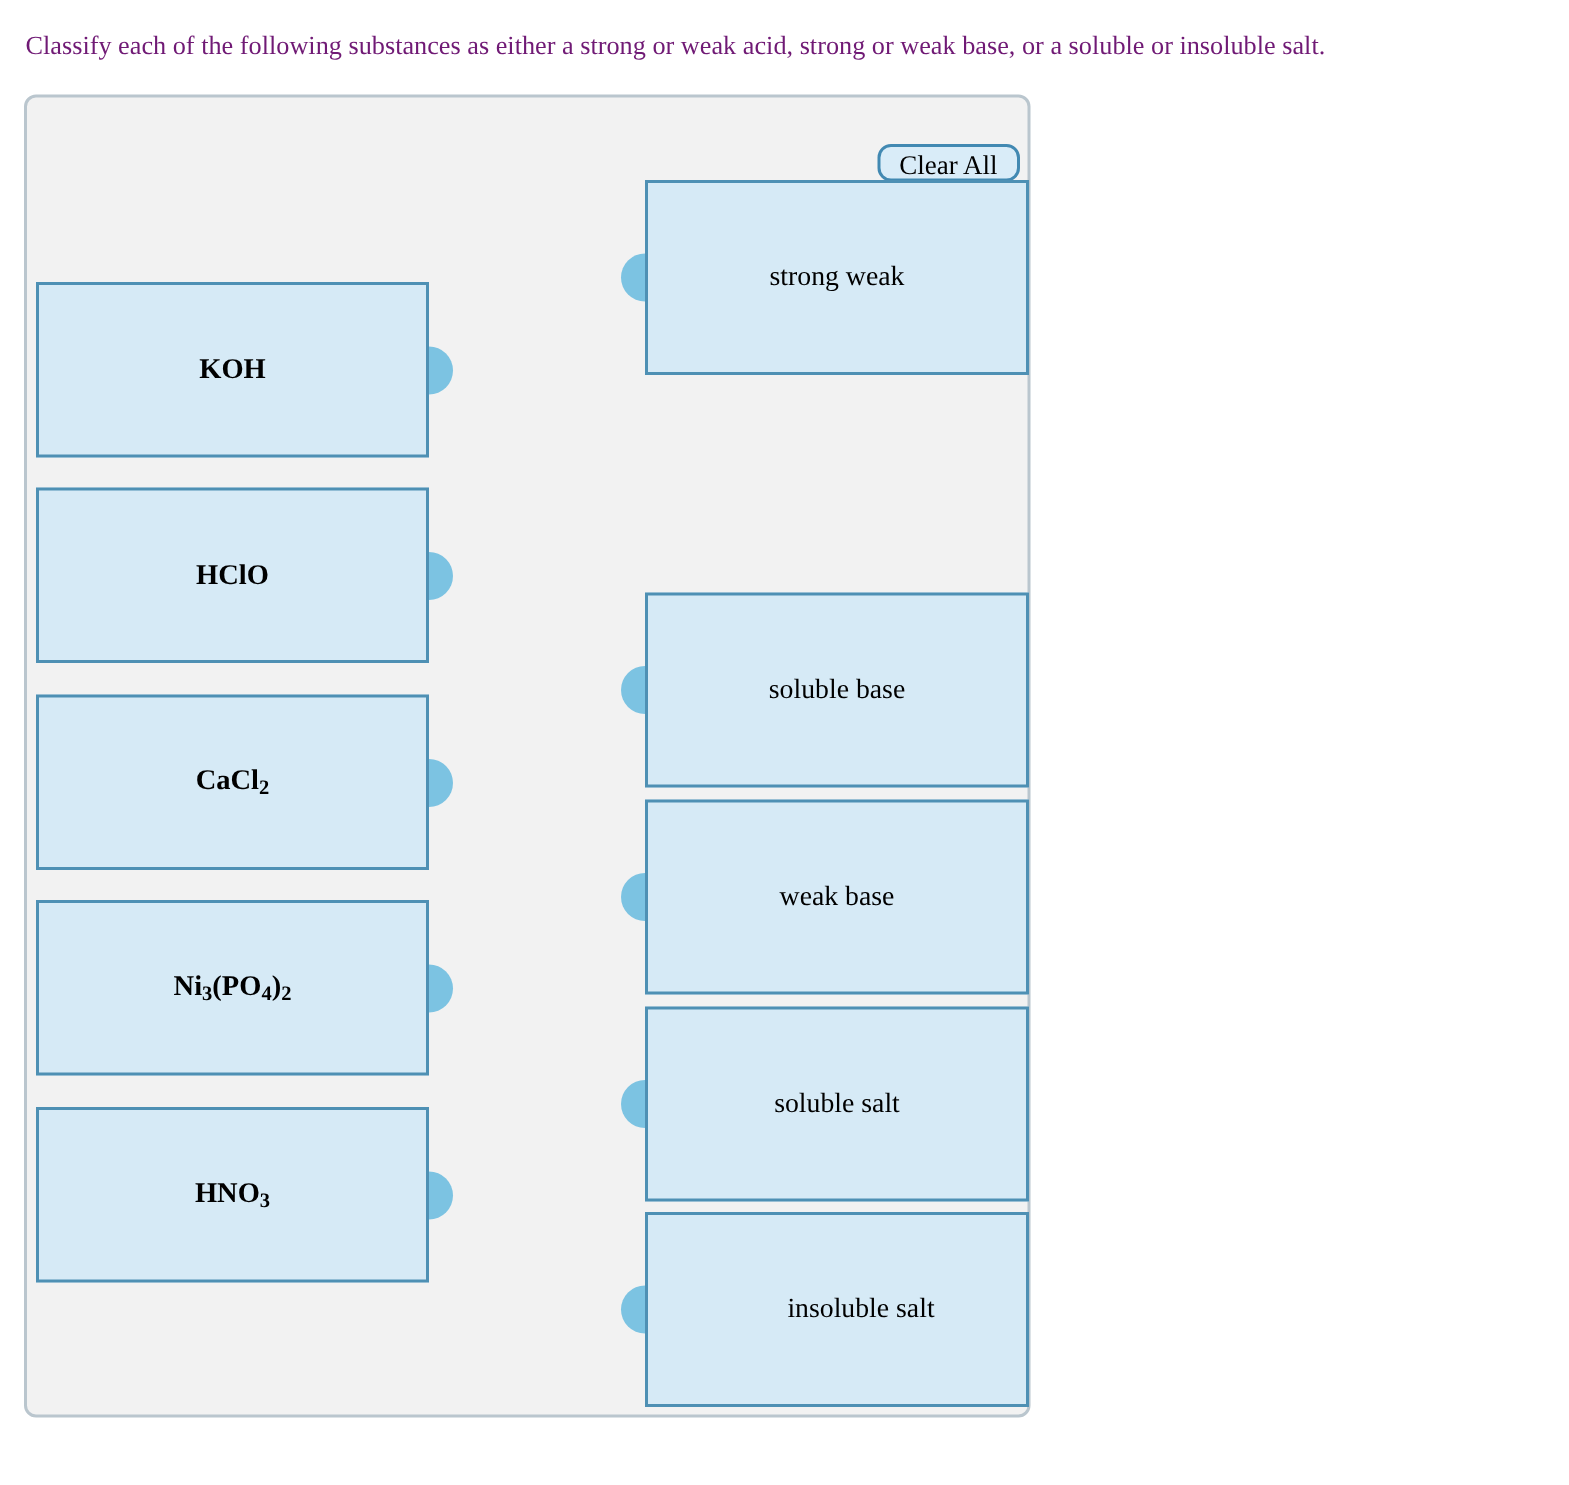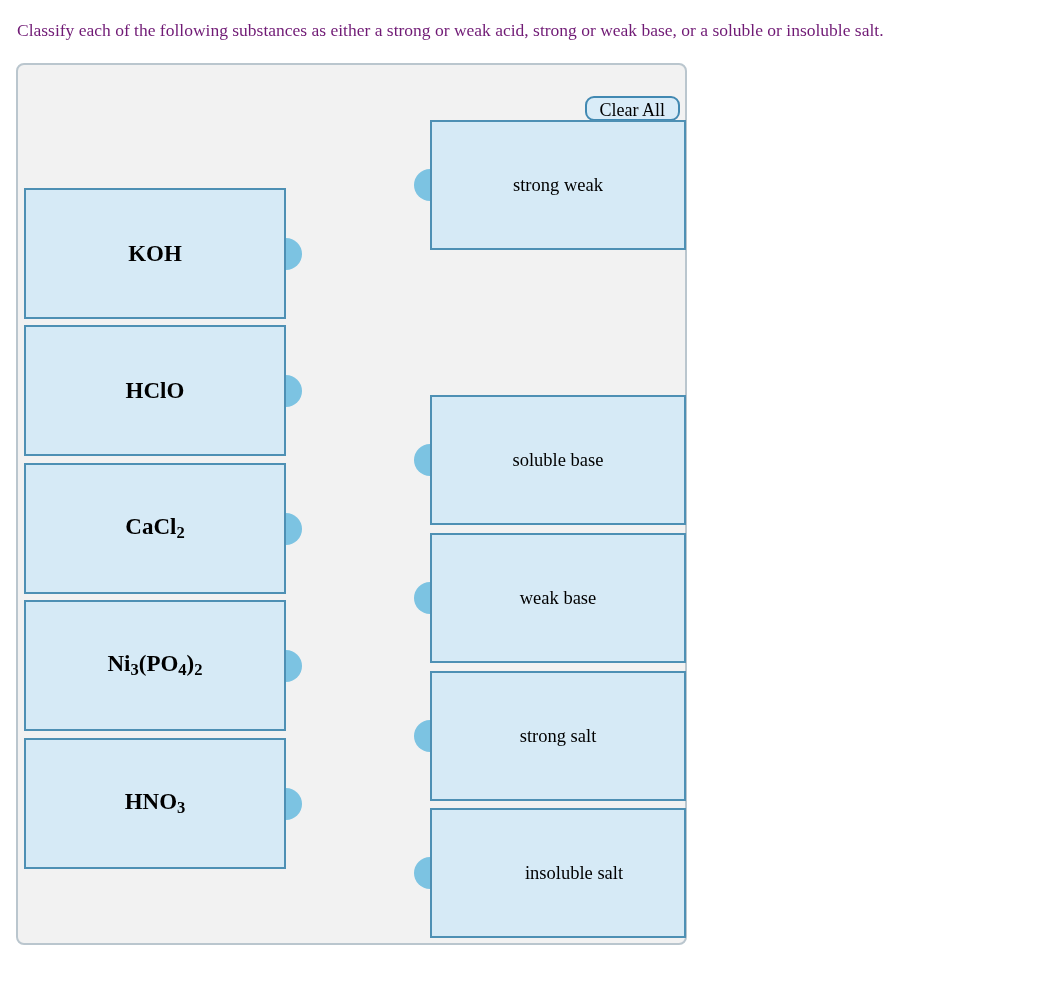--- a/index.html
+++ b/index.html
@@ -42,23 +42,23 @@
     position: absolute;
     background: #d6eaf6;
     border: 2px solid #4e90b4;
     display: flex;
     align-items: center;
     justify-content: center;
     text-align: center;
   }
   .item {
     left: 6px;
-    width: 262px; height: 131px;
+    width: 262px; height: 117px;
     font-weight: bold;
-    font-size: 23px;
+    font-size: 19px;
     cursor: grab;
   }
   .bin {
     left: 412px;
     width: 256px; height: 130px;
     font-size: 18.5px;
   }
   .item-1 { top: 123px; }
   .item-2 { top: 260px; }
   .item-3 { top: 398px; }
@@ -126,21 +126,21 @@
   </div>
   <div class="tile bin bin-3">
     <span>soluble base</span>
     <span class="knob knob-left"></span>
   </div>
   <div class="tile bin bin-4">
     <span>weak base</span>
     <span class="knob knob-left"></span>
   </div>
   <div class="tile bin bin-5">
-    <span>strong salt</span>
+    <span>soluble salt</span>
     <span class="knob knob-left"></span>
   </div>
   <div class="tile bin bin-6">
     <span>insoluble salt</span>
     <span class="knob knob-left"></span>
   </div>
 
 </div>
 
 </body></html>

